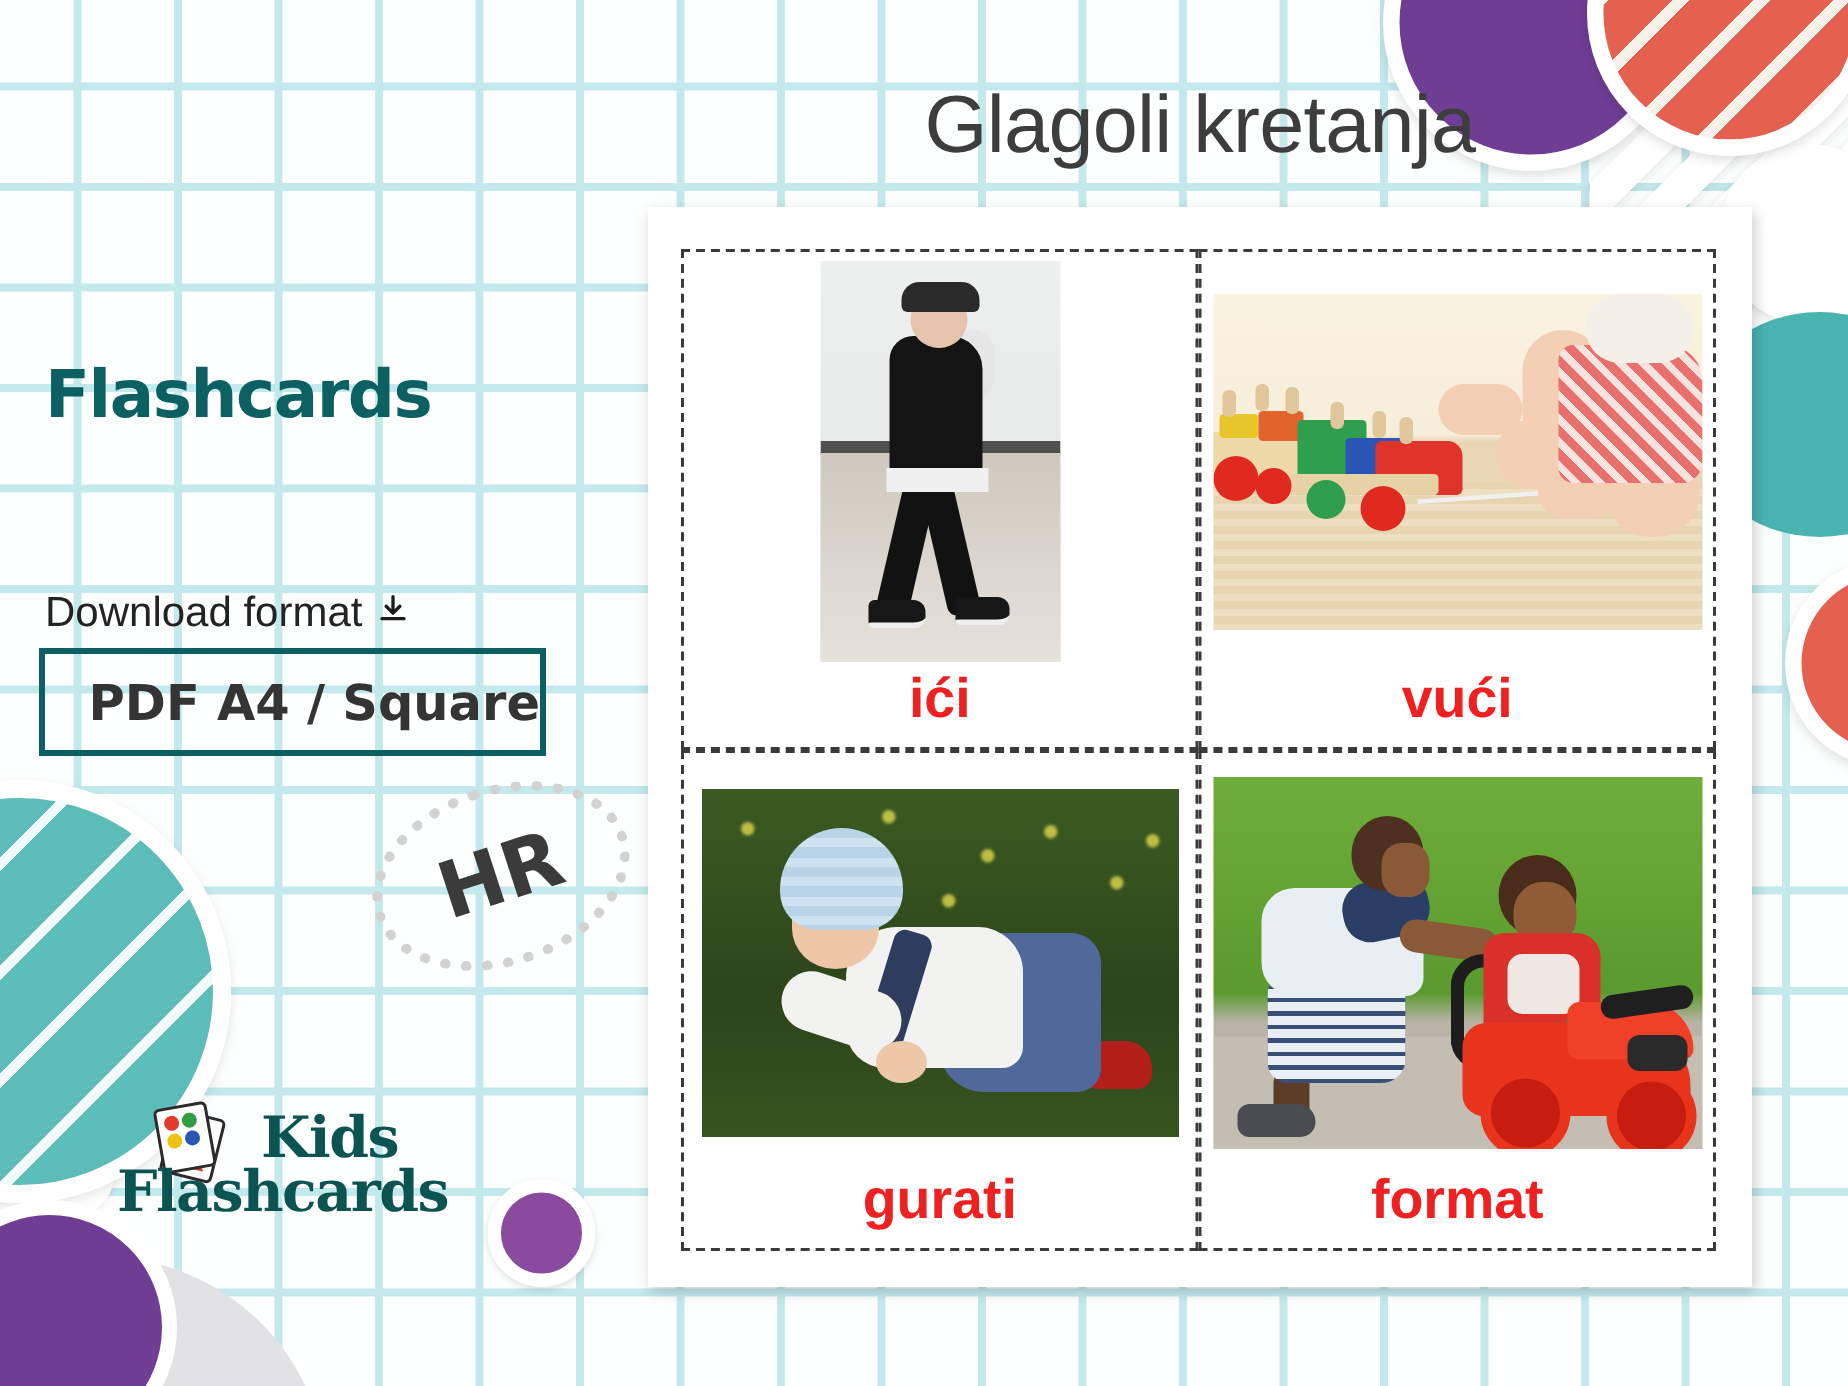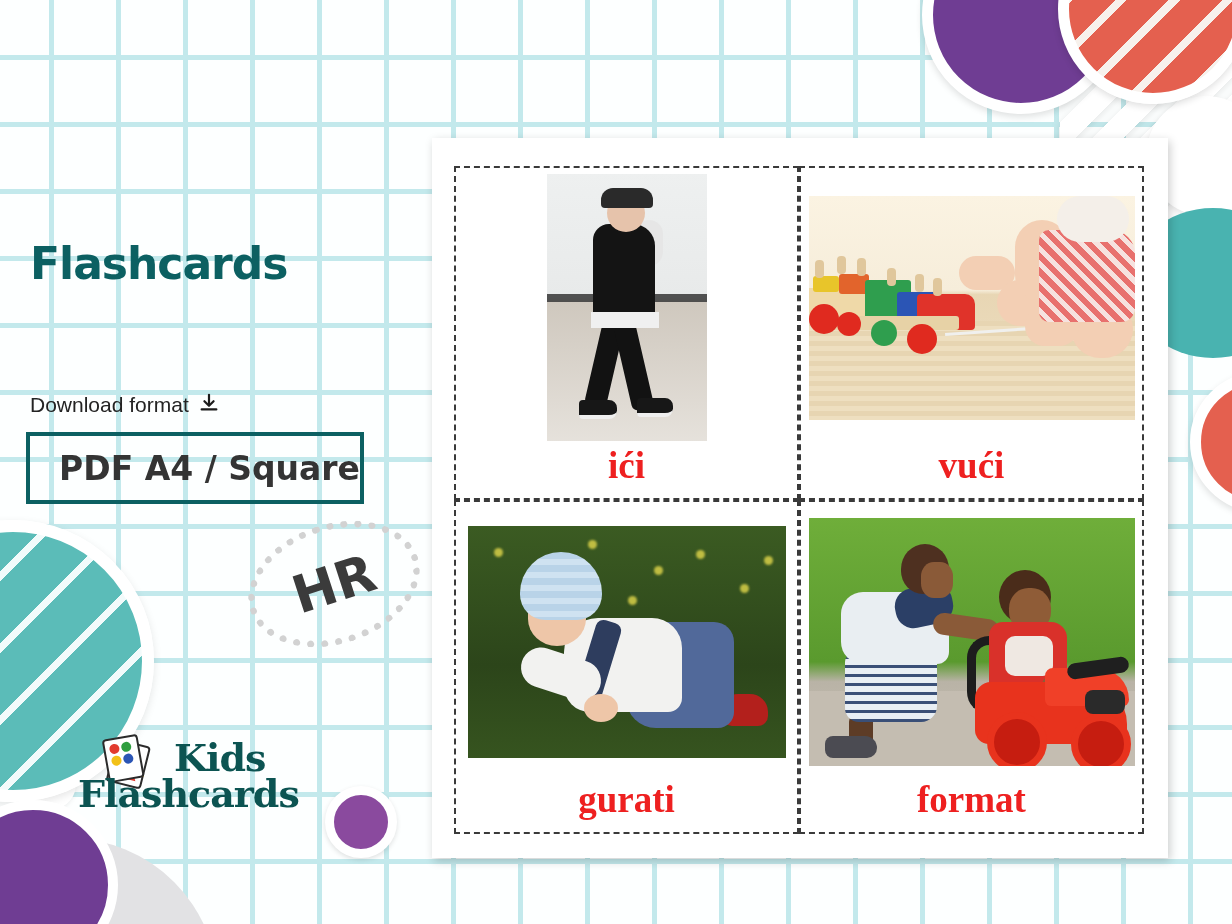--- a/index.html
+++ b/index.html
@@ -155,21 +155,21 @@
     line-height: 1;
     font-family: "DejaVu Sans", sans-serif;
   }
 
   .download-format-row {
     position: absolute;
     left: 30px; top: 392px;
     display: flex; align-items: center; gap: 9px;
   }
   .download-format-label {
-    font-size: 21px;
+    font-size: 28px;
     color: #232323;
     font-family: "Liberation Sans", sans-serif;
   }
   .download-icon { display: block; }
 
   .format-button {
     position: absolute;
     left: 26px; top: 432px;
     width: 338px; height: 72px;
     border: 4px solid #0c6062;
@@ -271,21 +271,21 @@
     align-items: center;
     justify-content: center;
     overflow: hidden;
   }
   .card-label {
     flex: 0 0 auto;
     font-size: 37px;
     font-weight: 800;
     color: #ee2020;
     padding: 6px 0 10px 0;
-    font-family: Liberation Serif, serif;
+    font-family: Liberation Sans, sans-serif;
     line-height: 1;
   }
 
   
   .photo { position: relative; overflow: hidden; }
 
   
   .photo-walk { width: 160px; height: 272px; background: linear-gradient(#eef0f0 0%, #e8eaea 46%, #ded9d2 48%, #d9d3cb 100%); }
   .photo-walk .horizon { position:absolute; left:0; right:0; top:45%; height:9px; background:#2b2b2b; opacity:.8; }
   .photo-walk .ground { position:absolute; left:0; right:0; top:48%; bottom:0; background:linear-gradient(#cfc8be,#e6e2dc); }
@@ -405,20 +405,21 @@
             <circle cx="20" cy="26" r="5" fill="#f2c118"></circle>
             <circle cx="32" cy="26" r="5" fill="#2b55b5"></circle>
           </g>
         </svg>
       </span>
       <span class="brand-line1">Kids</span>
       <span class="brand-line2">Flashcards</span>
     </div>
   </div>
 
+  <div class="main-title">Glagoli kretanja</div>
 
   <div class="cards-panel">
     <div class="cards-grid">
 
       <div class="flashcard">
         <div class="card-image-wrap">
           <div class="photo photo-walk">
             <div class="horizon"></div>
               <div class="ground"></div>
             <div class="leg1"></div>

